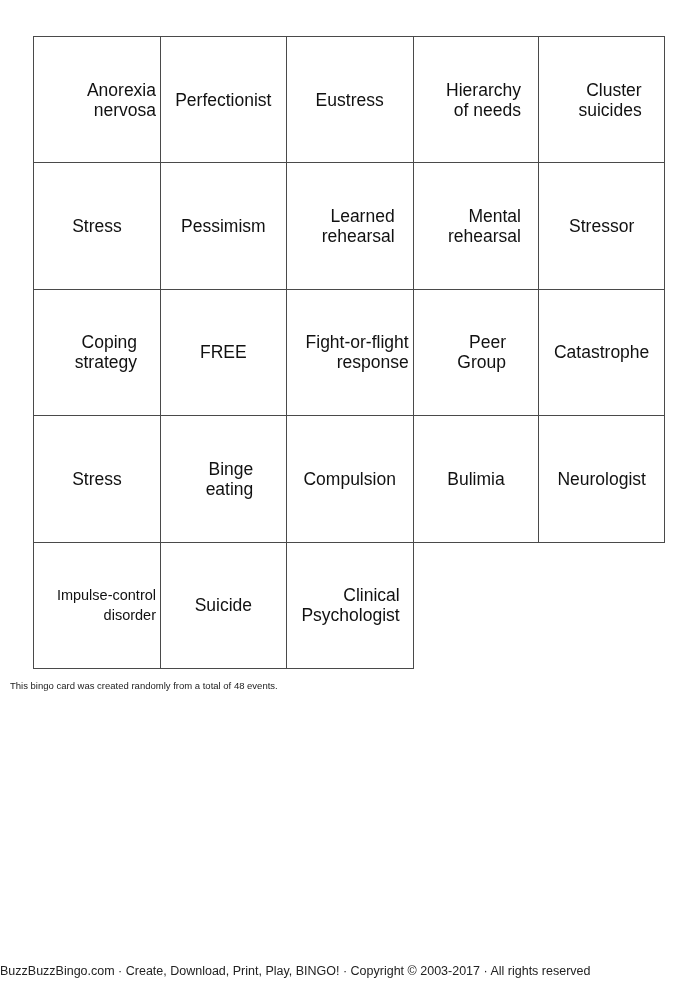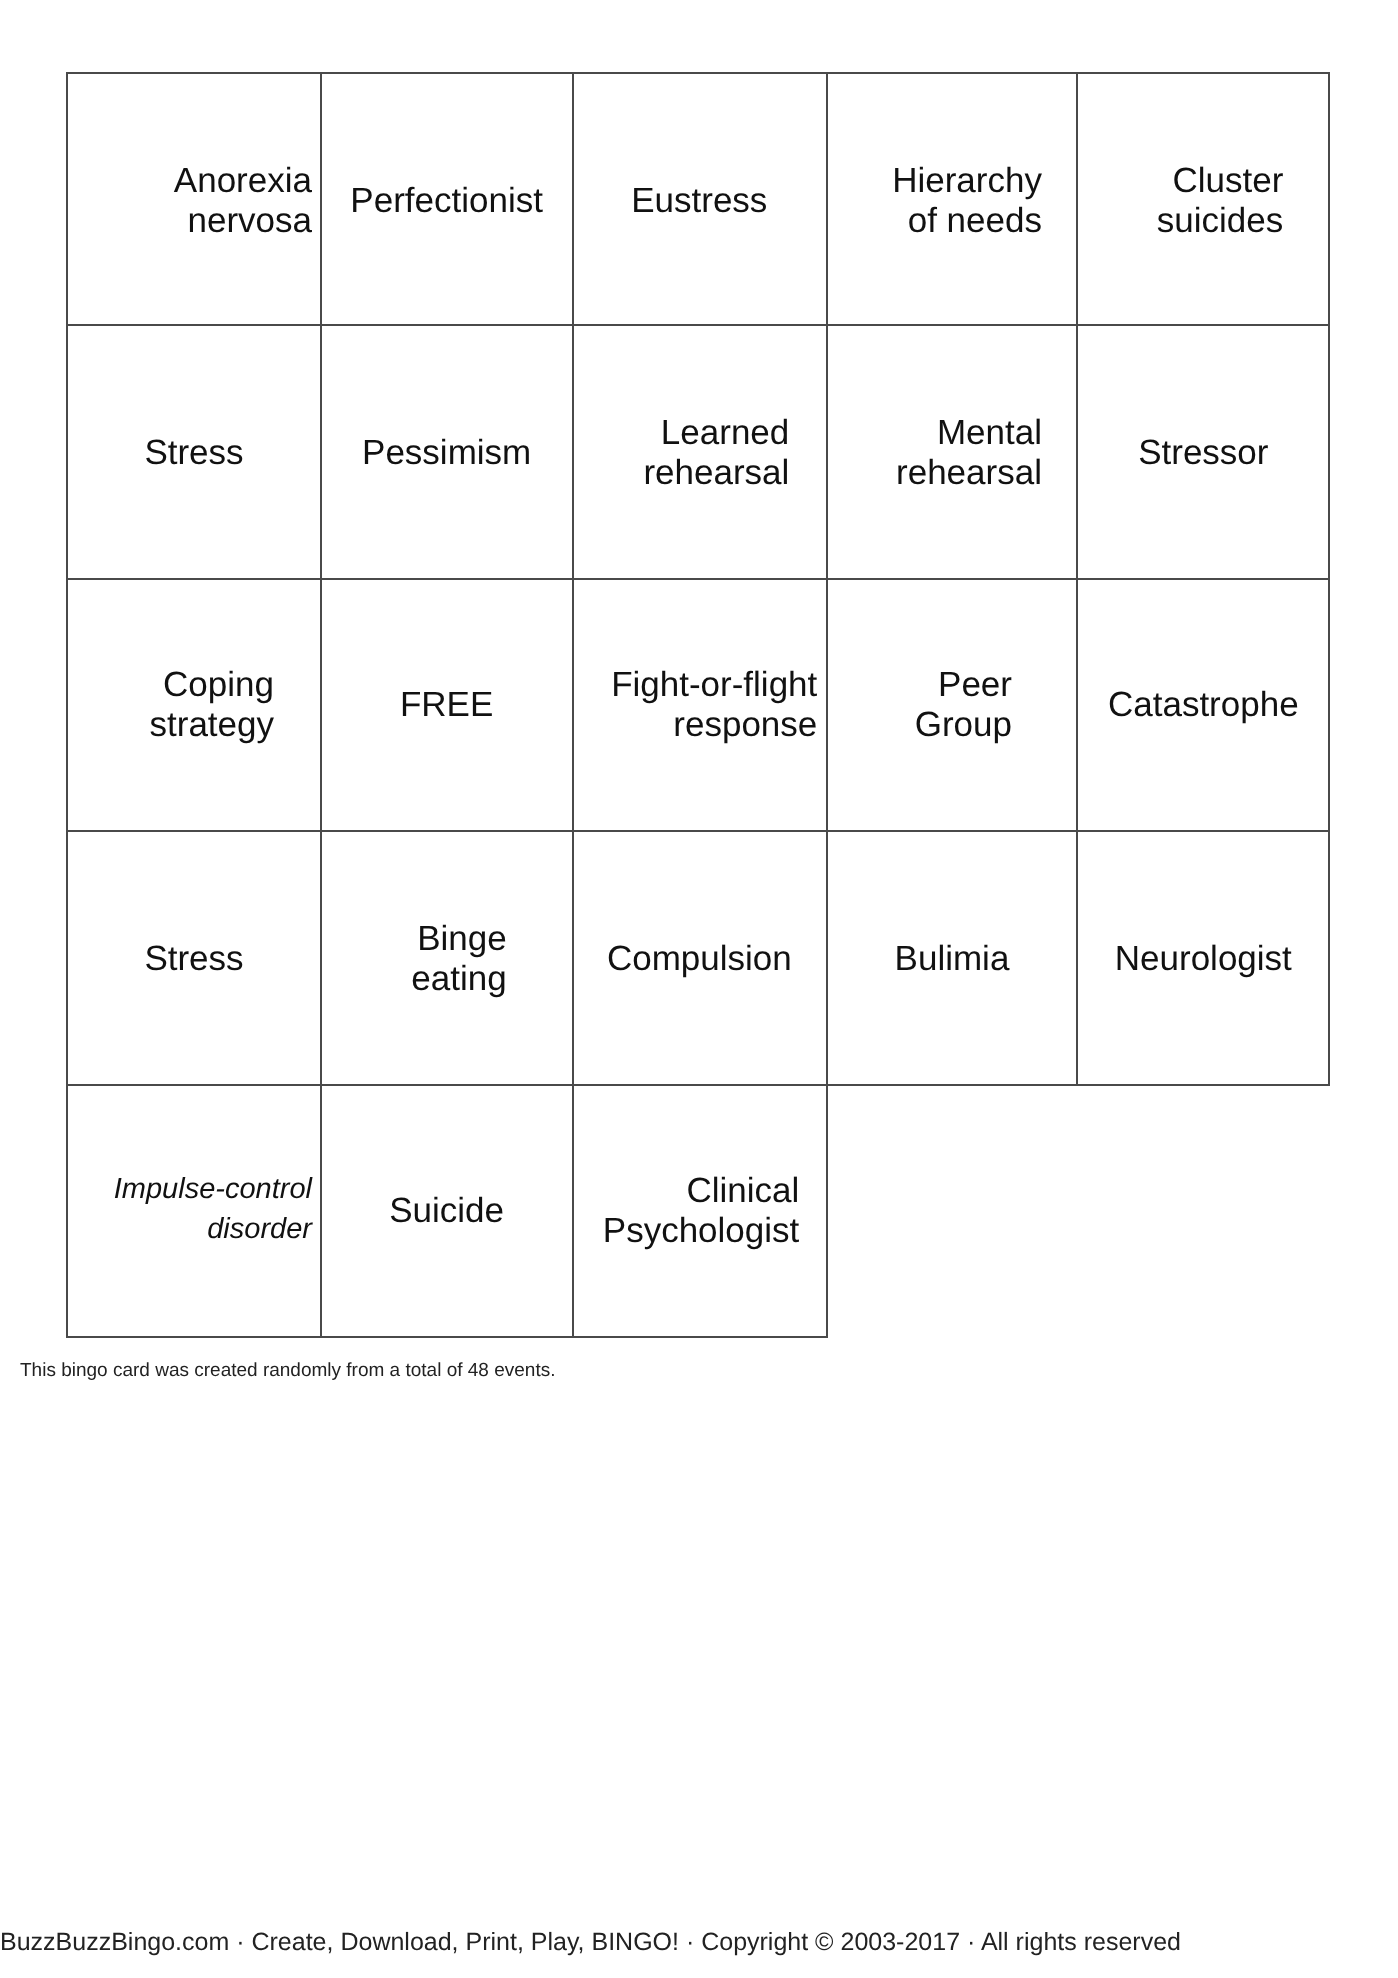--- a/index.html
+++ b/index.html
@@ -19,21 +19,21 @@
     }
     .cell {
       border-right: 1px solid #4a4a4a;
       border-bottom: 1px solid #4a4a4a;
       display: flex; align-items: center; justify-content: center;
       text-align: right;
       font-size: 17.5px; line-height: 20px;
       padding: 0 4px;
       box-sizing: border-box;
     }
-    .cell.small { font-size: 14.5px; line-height: 20px; font-style: italic; }
+    .cell.small { font-size: 14.5px; line-height: 20px; }
     .note {
       position: absolute; left: 10px; top: 680px;
       font-size: 9.5px; color: #222;
     }
     .footer {
       position: absolute; left: 0; width: 699px; top: 964px;
       font-size: 12.5px; color: #222;
     }
   </style>
 </head>

